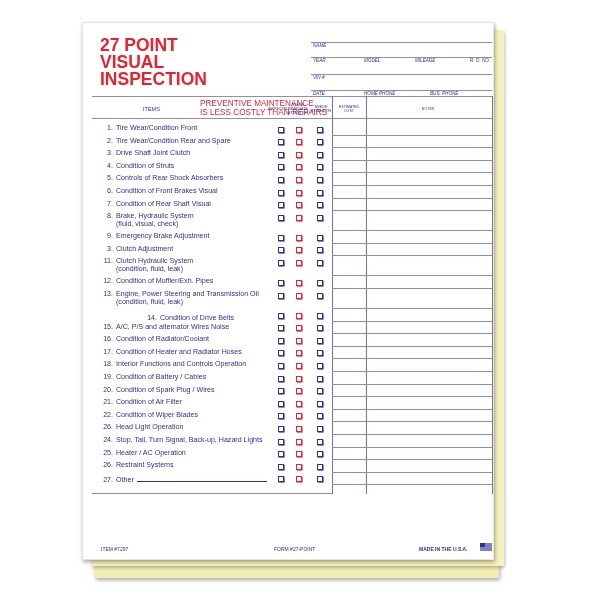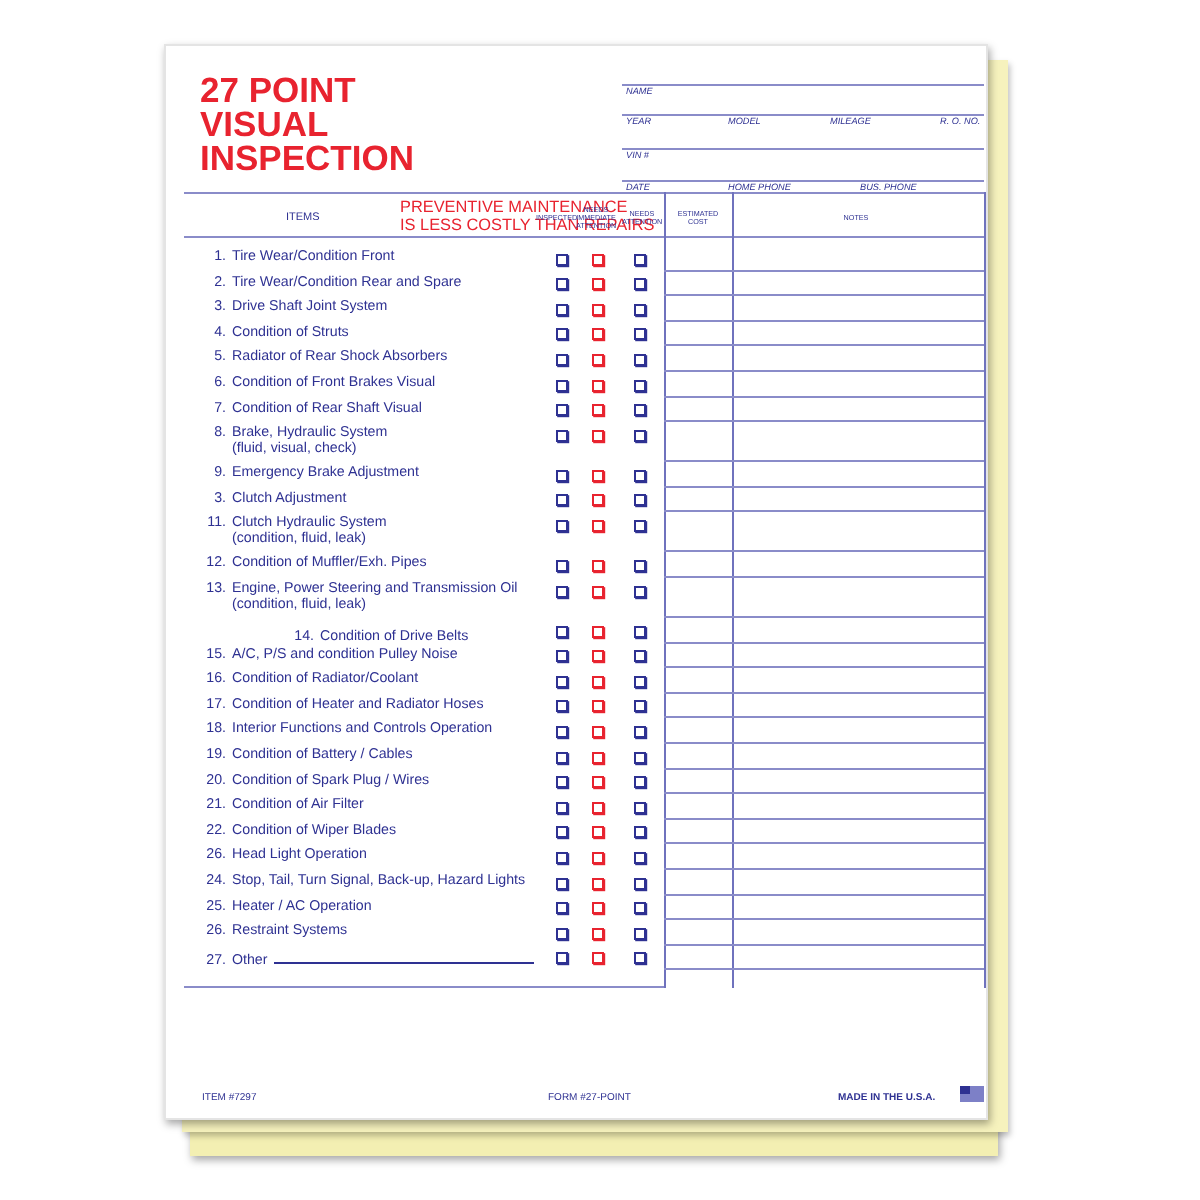--- a/index.html
+++ b/index.html
@@ -124,35 +124,35 @@
       <div class="hline" style="left: 249px; width: 160px; top: 111.6px;"></div>
       <div style="position: absolute; left: 250px; width: 33px; top: 99px; height: 12.6px;"></div>
       <div style="position: absolute; left: 284px; width: 125px; top: 99px; height: 12.6px;"></div>
       <div class="row-label" style="top: 114.6px;"><span class="num">2.</span><span>Tire Wear/Condition Rear and Spare</span></div>
       <div class="cb" style="left: 195px; top: 116.1px;"></div>
       <div class="cb redcb" style="left: 213px; top: 116.1px;"></div>
       <div class="cb" style="left: 234px; top: 116.1px;"></div>
       <div class="hline" style="left: 249px; width: 160px; top: 124.2px;"></div>
       <div style="position: absolute; left: 250px; width: 33px; top: 111.6px; height: 12.6px;"></div>
       <div style="position: absolute; left: 284px; width: 125px; top: 111.6px; height: 12.6px;"></div>
-      <div class="row-label" style="top: 127.2px;"><span class="num">3.</span><span>Drive Shaft Joint System</span></div>
+      <div class="row-label" style="top: 127.2px;"><span class="num">3.</span><span>Drive Shaft Joint Clutch</span></div>
       <div class="cb" style="left: 195px; top: 128.7px;"></div>
       <div class="cb redcb" style="left: 213px; top: 128.7px;"></div>
       <div class="cb" style="left: 234px; top: 128.7px;"></div>
       <div class="hline" style="left: 249px; width: 160px; top: 136.8px;"></div>
       <div style="position: absolute; left: 250px; width: 33px; top: 124.2px; height: 12.6px;"></div>
       <div style="position: absolute; left: 284px; width: 125px; top: 124.2px; height: 12.6px;"></div>
       <div class="row-label" style="top: 139.8px;"><span class="num">4.</span><span>Condition of Struts</span></div>
       <div class="cb" style="left: 195px; top: 141.3px;"></div>
       <div class="cb redcb" style="left: 213px; top: 141.3px;"></div>
       <div class="cb" style="left: 234px; top: 141.3px;"></div>
       <div class="hline" style="left: 249px; width: 160px; top: 149.4px;"></div>
       <div style="position: absolute; left: 250px; width: 33px; top: 136.8px; height: 12.6px;"></div>
       <div style="position: absolute; left: 284px; width: 125px; top: 136.8px; height: 12.6px;"></div>
-      <div class="row-label" style="top: 152.4px;"><span class="num">5.</span><span>Radiator of Rear Shock Absorbers</span></div>
+      <div class="row-label" style="top: 152.4px;"><span class="num">5.</span><span>Controls of Rear Shock Absorbers</span></div>
       <div class="cb" style="left: 195px; top: 153.9px;"></div>
       <div class="cb redcb" style="left: 213px; top: 153.9px;"></div>
       <div class="cb" style="left: 234px; top: 153.9px;"></div>
       <div class="hline" style="left: 249px; width: 160px; top: 162px;"></div>
       <div style="position: absolute; left: 250px; width: 33px; top: 149.4px; height: 12.6px;"></div>
       <div style="position: absolute; left: 284px; width: 125px; top: 149.4px; height: 12.6px;"></div>
       <div class="row-label" style="top: 165px;"><span class="num">6.</span><span>Condition of Front Brakes Visual</span></div>
       <div class="cb" style="left: 195px; top: 166.5px;"></div>
       <div class="cb redcb" style="left: 213px; top: 166.5px;"></div>
       <div class="cb" style="left: 234px; top: 166.5px;"></div>
@@ -208,21 +208,21 @@
       <div class="hline" style="left: 249px; width: 160px; top: 285px;"></div>
       <div style="position: absolute; left: 250px; width: 33px; top: 265px; height: 20px;"></div>
       <div style="position: absolute; left: 284px; width: 125px; top: 265px; height: 20px;"></div>
       <div class="row-label" style="top: 292px; margin-left: 44px;"><span class="num">14.</span><span>Condition of Drive Belts</span></div>
       <div class="cb" style="left: 195px; top: 289.5px;"></div>
       <div class="cb redcb" style="left: 213px; top: 289.5px;"></div>
       <div class="cb" style="left: 234px; top: 289.5px;"></div>
       <div class="hline" style="left: 249px; width: 160px; top: 297.6px;"></div>
       <div style="position: absolute; left: 250px; width: 33px; top: 285px; height: 12.6px;"></div>
       <div style="position: absolute; left: 284px; width: 125px; top: 285px; height: 12.6px;"></div>
-      <div class="row-label" style="top: 300.6px;"><span class="num">15.</span><span>A/C, P/S and condition Pulley Noise</span></div>
+      <div class="row-label" style="top: 300.6px;"><span class="num">15.</span><span>A/C, P/S and alternator Wires Noise</span></div>
       <div class="cb" style="left: 195px; top: 302.1px;"></div>
       <div class="cb redcb" style="left: 213px; top: 302.1px;"></div>
       <div class="cb" style="left: 234px; top: 302.1px;"></div>
       <div class="hline" style="left: 249px; width: 160px; top: 310.2px;"></div>
       <div style="position: absolute; left: 250px; width: 33px; top: 297.6px; height: 12.6px;"></div>
       <div style="position: absolute; left: 284px; width: 125px; top: 297.6px; height: 12.6px;"></div>
       <div class="row-label" style="top: 313.2px;"><span class="num">16.</span><span>Condition of Radiator/Coolant</span></div>
       <div class="cb" style="left: 195px; top: 314.7px;"></div>
       <div class="cb redcb" style="left: 213px; top: 314.7px;"></div>
       <div class="cb" style="left: 234px; top: 314.7px;"></div>

